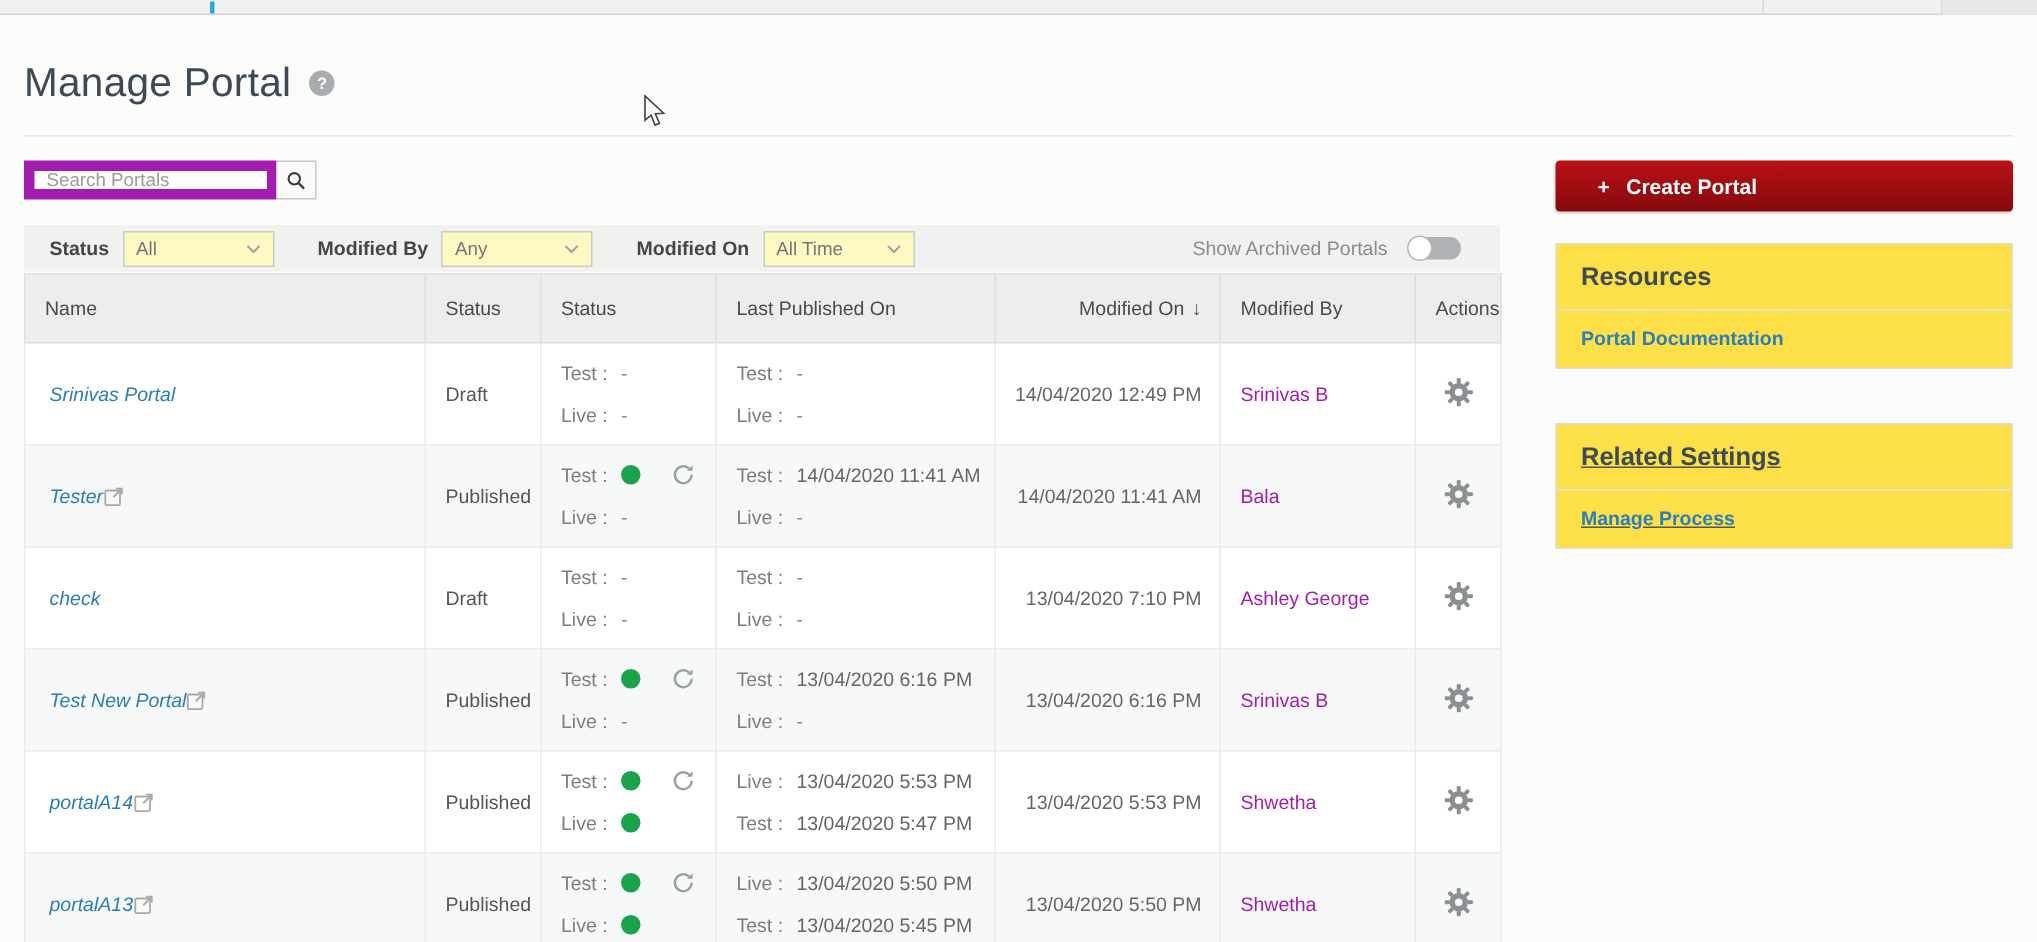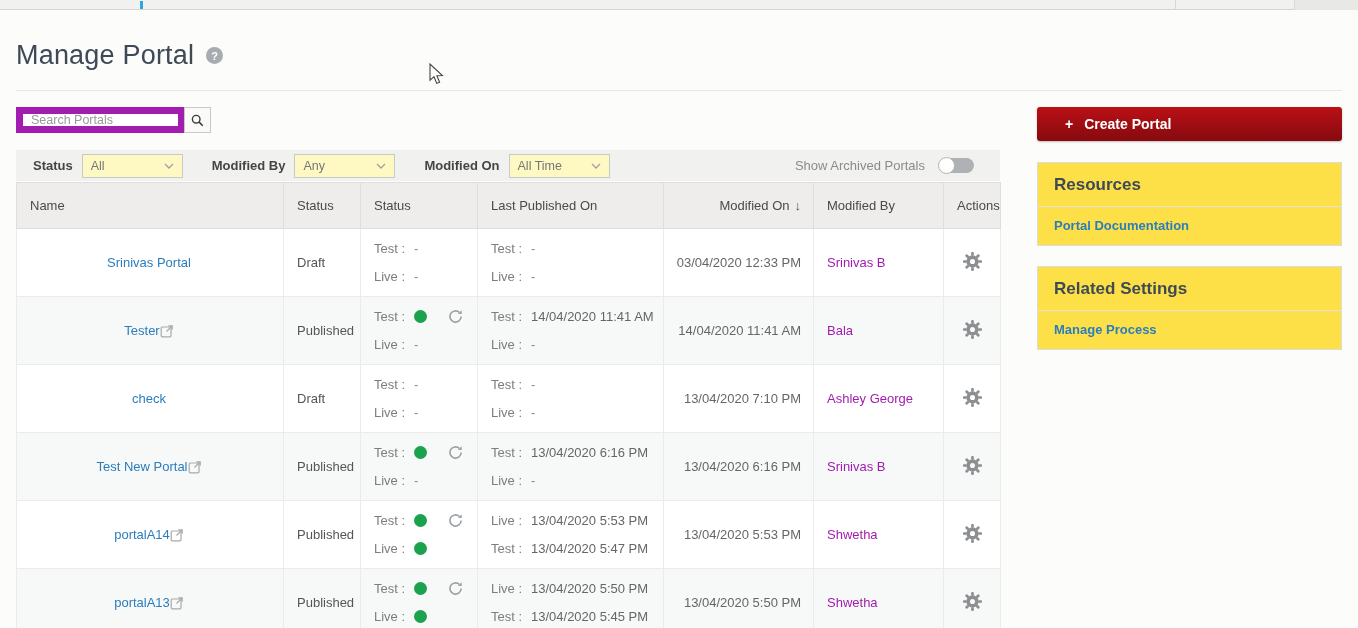--- a/index.html
+++ b/index.html
@@ -55,21 +55,21 @@
     border:1px solid #d9d9d7; }
   .portal-table th { height:46px; background:#eeedec; font-size:13px; font-weight:400;
     color:#4a4a4a; text-align:left; padding:0 0 0 13px; border:1px solid #dededc; }
   .portal-table th.right { text-align:right; padding:0 12px 0 0; }
   .portal-table th.name-th { }
   .portal-table td { height:68px; border:1px solid #ebebe9; font-size:13px;
     vertical-align:middle; }
   .portal-table tr.even td { background:#f7f8f8; }
   .sort-arrow { margin-left:5px; color:#555; }
   .name-td { padding:0 18px 0 16px; }
-  .name-inner { display:flex; align-items:center; justify-content:center; }
+  .name-inner { display:flex; align-items:center; justify-content:flex-start;font-style:italic; }
   .portal-link { color:var(--link,#2b7dbd); text-decoration:none; cursor:pointer; }
   .status-td { padding-left:13px; color:#555; }
   .cell-col { display:flex; flex-direction:column; gap:13px; padding:0 10px 0 13px; }
   .cell-line { display:flex; align-items:center; }
   .cell-label { width:40px; color:#7d7d7d; flex:none; }
   .dash { color:#8a8a8a; }
   .dateval { color:#666; white-space:nowrap; }
   .dot { width:13px; height:13px; border-radius:50%; background:var(--green,#1aa24c); display:inline-block; }
   .refresh-wrap { margin-left:auto; cursor:pointer; display:flex; align-items:center; padding-right:4px; }
   .modon-td { text-align:right; padding-right:12px; color:#666; }
@@ -80,21 +80,21 @@
 
   
   .sidebar { position:absolute; left:1037px; top:107px; width:305px; }
   .create-btn { width:100%; height:34px; border:none; border-radius:3px; cursor:pointer;
     background:linear-gradient(180deg,var(--btn-top,#bb1016),var(--btn-bot,#850a0e));
     color:#fff; font-size:14px; font-weight:700; font-family:"Liberation Sans",sans-serif;
     display:flex; align-items:center; padding-left:28px; gap:11px;
     box-shadow:0 1px 2px rgba(0,0,0,.25); }
   .card { background:#fde047; border:1px solid #dcdcda; }
   .card.first { margin-top:21px; }
-  .card.second { margin-top:20px; }
+  .card.second { margin-top:36px;text-decoration:underline; }
   .card-title { padding:12px 16px 11px; font-size:17px; font-weight:600; color:#3e4a55;
     border-bottom:1px solid #e3e3e1; }
   .card-link { padding:11px 16px 12px; font-size:13px; font-weight:600;
     color:var(--link,#2b7dbd); cursor:pointer; }
 </style>
 </head>
 <body>
 
 <div class="topbar">
   <span class="topbar-accent"></span>
@@ -200,21 +200,21 @@
             <div class="cell-line">
               <span class="cell-label">Test :</span>
               <span class="dash">-</span>
             </div>
             <div class="cell-line">
               <span class="cell-label">Live :</span>
               <span class="dash">-</span>
             </div>
           </div>
         </td>
-        <td class="modon-td"><span>03/04/2020 12:33 PM</span></td>
+        <td class="modon-td"><span>14/04/2020 12:49 PM</span></td>
         <td class="modby-td"><span>Srinivas B</span></td>
         <td class="actions-td"><span class="gear-wrap">
             <svg width="19" height="19" viewBox="0 0 20 20" fill="#8b8f92">
               <path fill-rule="evenodd" d="M10 3.5a6.5 6.5 0 1 0 0 13 6.5 6.5 0 0 0 0-13zm0 3.8a2.7 2.7 0 1 1 0 5.4 2.7 2.7 0 0 1 0-5.4z"></path>
               <g>
                 <rect x="8.6" y="0" width="2.8" height="4" rx="1"></rect>
                 <rect x="8.6" y="0" width="2.8" height="4" rx="1" transform="rotate(45 10 10)"></rect>
                 <rect x="8.6" y="0" width="2.8" height="4" rx="1" transform="rotate(90 10 10)"></rect>
                 <rect x="8.6" y="0" width="2.8" height="4" rx="1" transform="rotate(135 10 10)"></rect>
                 <rect x="8.6" y="0" width="2.8" height="4" rx="1" transform="rotate(180 10 10)"></rect>

